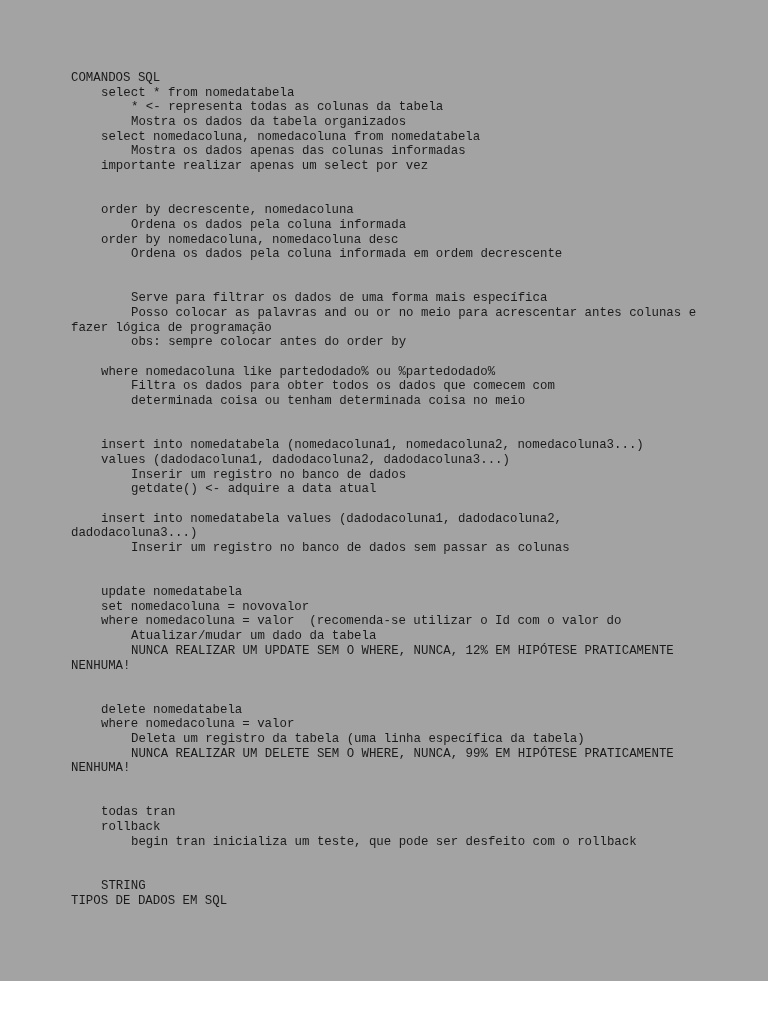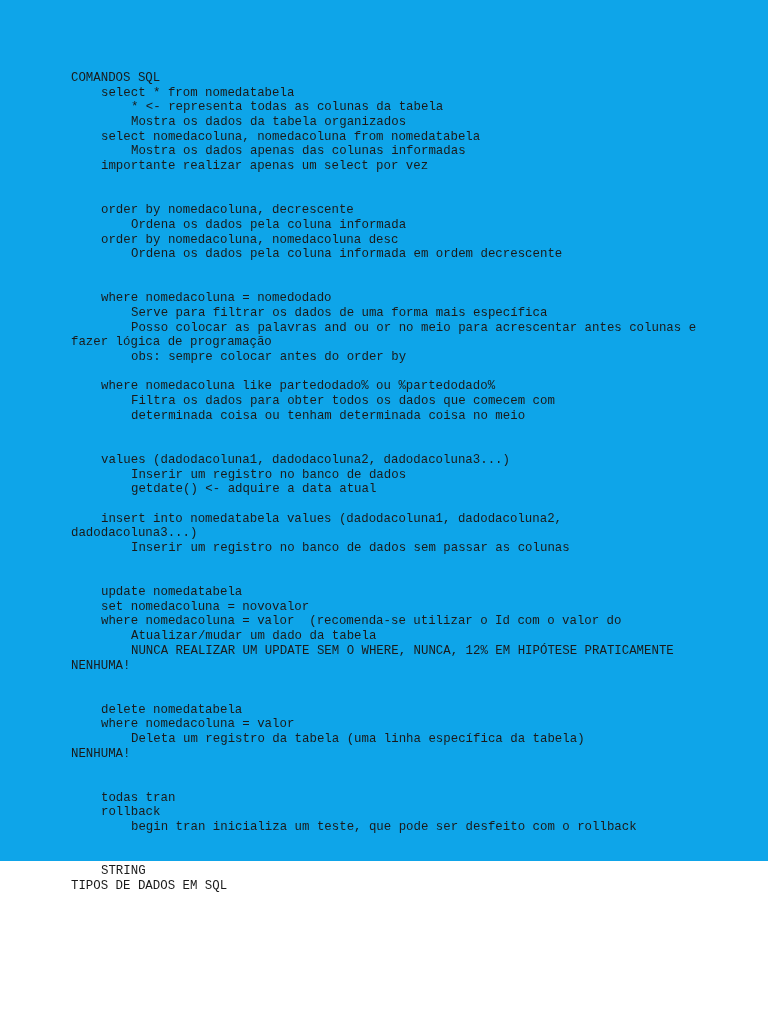--- a/index.html
+++ b/index.html
@@ -11,22 +11,22 @@
       width: 768px;
       height: 1024px;
       overflow: hidden;
       position: relative;
     }
     .page {
       position: absolute;
       left: 0;
       top: 0;
       width: 768px;
-      height: 861px;
-      background: #0ea5e9;
+      height: 981px;
+      background: #a3a3a3;
     }
     .doc {
       position: absolute;
       left: 71px;
       top: 71px;
       width: 640px;
       font-family: "Liberation Mono", "DejaVu Sans Mono", monospace;
       font-size: 12.4px;
       line-height: 14.7px;
       color: #1a1a1a;
@@ -46,57 +46,58 @@
   <div class="doc" id="doc">
       <div class="line l0">COMANDOS SQL</div>
       <div class="line l1">select * from nomedatabela</div>
       <div class="line l2">* &lt;- representa todas as colunas da tabela</div>
       <div class="line l2">Mostra os dados da tabela organizados</div>
       <div class="line l1">select nomedacoluna, nomedacoluna from nomedatabela</div>
       <div class="line l2">Mostra os dados apenas das colunas informadas</div>
       <div class="line l1">importante realizar apenas um select por vez</div>
       <div class="line l0"></div>
       <div class="line l0"></div>
-      <div class="line l1">order by nomedacoluna, decrescente</div>
+      <div class="line l1">order by decrescente, nomedacoluna</div>
       <div class="line l2">Ordena os dados pela coluna informada</div>
       <div class="line l1">order by nomedacoluna, nomedacoluna desc</div>
       <div class="line l2">Ordena os dados pela coluna informada em ordem decrescente</div>
       <div class="line l0"></div>
       <div class="line l0"></div>
-      <div class="line l1">where nomedacoluna = nomedodado</div>
       <div class="line l2">Serve para filtrar os dados de uma forma mais específica</div>
       <div class="line l2">Posso colocar as palavras and ou or no meio para acrescentar antes colunas e</div>
       <div class="line l0">fazer lógica de programação</div>
       <div class="line l2">obs: sempre colocar antes do order by</div>
       <div class="line l0"></div>
       <div class="line l1">where nomedacoluna like partedodado% ou %partedodado%</div>
       <div class="line l2">Filtra os dados para obter todos os dados que comecem com</div>
       <div class="line l2">determinada coisa ou tenham determinada coisa no meio</div>
       <div class="line l0"></div>
       <div class="line l0"></div>
+      <div class="line l1">insert into nomedatabela (nomedacoluna1, nomedacoluna2, nomedacoluna3...)</div>
       <div class="line l1">values (dadodacoluna1, dadodacoluna2, dadodacoluna3...)</div>
       <div class="line l2">Inserir um registro no banco de dados</div>
       <div class="line l2">getdate() &lt;- adquire a data atual</div>
       <div class="line l0"></div>
       <div class="line l1">insert into nomedatabela values (dadodacoluna1, dadodacoluna2,</div>
       <div class="line l0">dadodacoluna3...)</div>
       <div class="line l2">Inserir um registro no banco de dados sem passar as colunas</div>
       <div class="line l0"></div>
       <div class="line l0"></div>
       <div class="line l1">update nomedatabela</div>
       <div class="line l1">set nomedacoluna = novovalor</div>
       <div class="line l1">where nomedacoluna = valor  (recomenda-se utilizar o Id com o valor do</div>
       <div class="line l2">Atualizar/mudar um dado da tabela</div>
       <div class="line l2">NUNCA REALIZAR UM UPDATE SEM O WHERE, NUNCA, 12% EM HIPÓTESE PRATICAMENTE</div>
       <div class="line l0">NENHUMA!</div>
       <div class="line l0"></div>
       <div class="line l0"></div>
       <div class="line l1">delete nomedatabela</div>
       <div class="line l1">where nomedacoluna = valor</div>
       <div class="line l2">Deleta um registro da tabela (uma linha específica da tabela)</div>
+      <div class="line l2">NUNCA REALIZAR UM DELETE SEM O WHERE, NUNCA, 99% EM HIPÓTESE PRATICAMENTE</div>
       <div class="line l0">NENHUMA!</div>
       <div class="line l0"></div>
       <div class="line l0"></div>
       <div class="line l1">todas tran</div>
       <div class="line l1">rollback</div>
       <div class="line l2">begin tran inicializa um teste, que pode ser desfeito com o rollback</div>
       <div class="line l0"></div>
       <div class="line l0"></div>
       <div class="line l1">STRING</div>
       <div class="line l0">TIPOS DE DADOS EM SQL</div>

